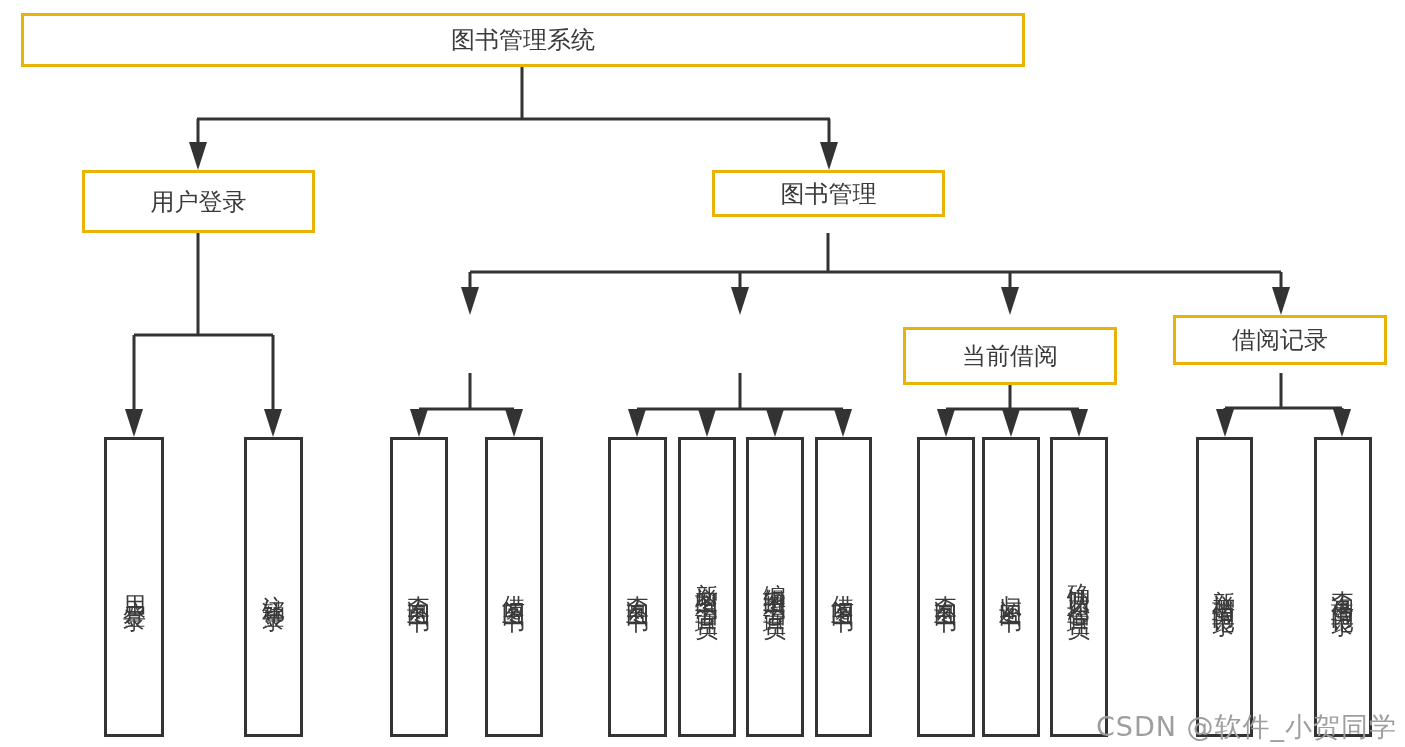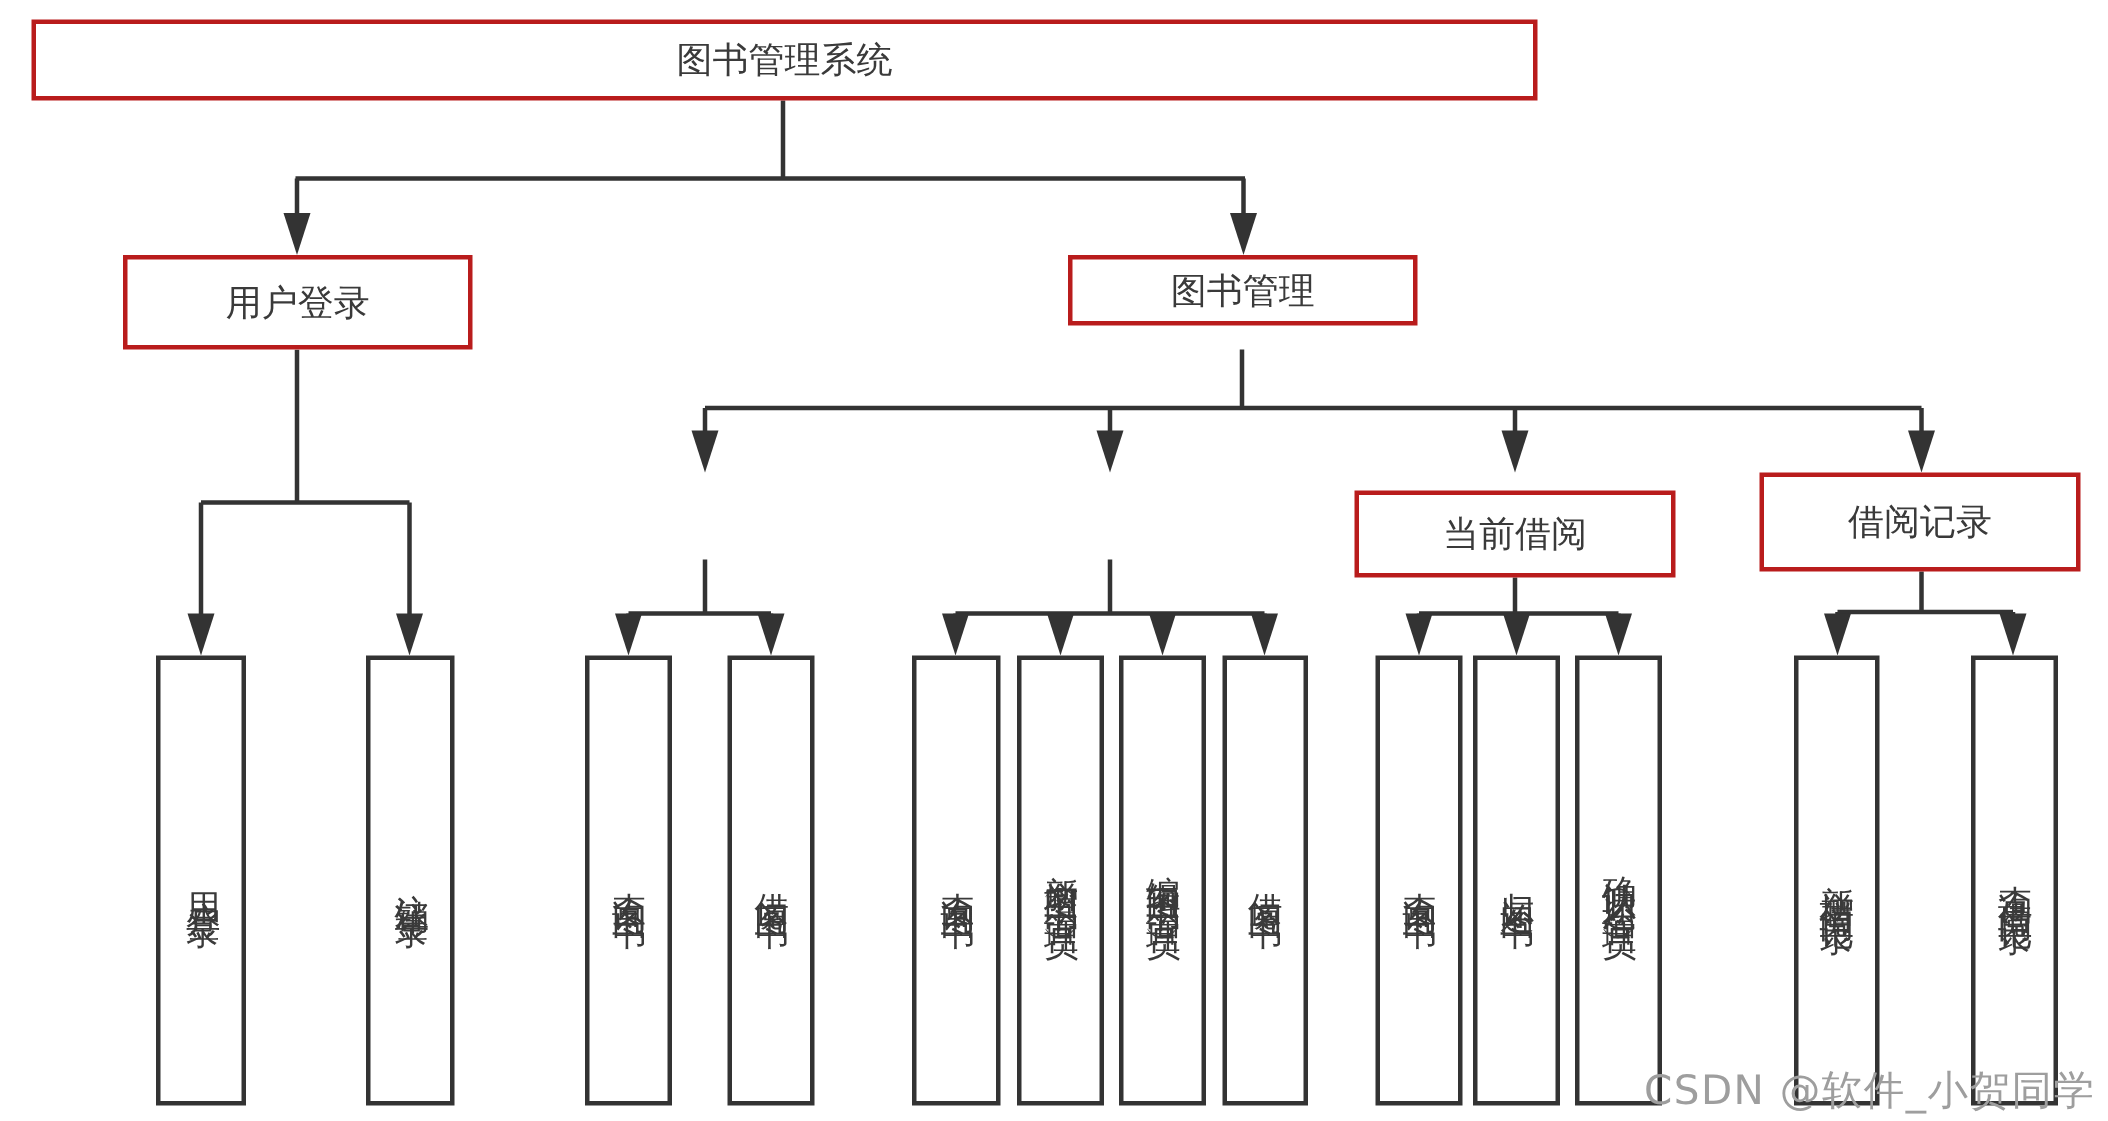--- a/index.html
+++ b/index.html
@@ -2,21 +2,21 @@
 <html><head>
 <meta charset="utf-8">
 <style>
   html,body{margin:0;padding:0;background:#fff;}
   .canvas{
     position:relative;width:1405px;height:747px;background:#ffffff;overflow:hidden;
     font-family:"DejaVu Sans","Liberation Sans",sans-serif;
   }
   .connectors{position:absolute;left:0;top:0;width:1405px;height:747px;}
   .box{
-    position:absolute;box-sizing:border-box;background:#fff;border:3px solid #b91c1c;
+    position:absolute;box-sizing:border-box;background:#fff;border:3px solid #eab308;
     display:flex;align-items:center;justify-content:center;
     font-size:24px;color:#3a3a3a;white-space:nowrap;z-index:2;
   }
   .vbox{
     position:absolute;top:437px;height:300px;box-sizing:border-box;background:#fff;
     border:3px solid #333;z-index:2;
     writing-mode:vertical-rl;text-orientation:mixed;
     text-align:center;font-size:23px;letter-spacing:5px;color:#3a3a3a;line-height:52px;
   }
   .watermark{
@@ -62,21 +62,21 @@
       <path d="M1333 409 L1351 409 L1342 437 Z"></path>
     </g>
   </svg>
 
   <div class="box" style="left:21px;top:13px;width:1004px;height:54px;">图书管理系统</div>
 
   <div class="box" style="left:82px;top:170px;width:233px;height:63px;">用户登录</div>
   <div class="box" style="left:712px;top:170px;width:233px;height:47px;">图书管理</div>
 
   <div class="box" style="left:903px;top:315px;width:214px;height:58px;margin-top:12px;">当前借阅</div>
-  <div class="box" style="left:1173px;top:315px;width:214px;height:66px;">借阅记录</div>
+  <div class="box" style="left:1173px;top:315px;width:214px;height:50px;">借阅记录</div>
 
   <div class="vbox" style="left:104px;width:60px;">用户登录</div>
   <div class="vbox" style="left:244px;width:59px;">注销登录</div>
 
   <div class="vbox" style="left:390px;width:58px;">查询图书</div>
   <div class="vbox" style="left:485px;width:58px;">借阅图书</div>
 
   <div class="vbox" style="left:608px;width:59px;">查询图书</div>
   <div class="vbox" style="left:678px;width:58px;">新增图书（管理员）</div>
   <div class="vbox" style="left:746px;width:58px;">编辑图书（管理员）</div>

